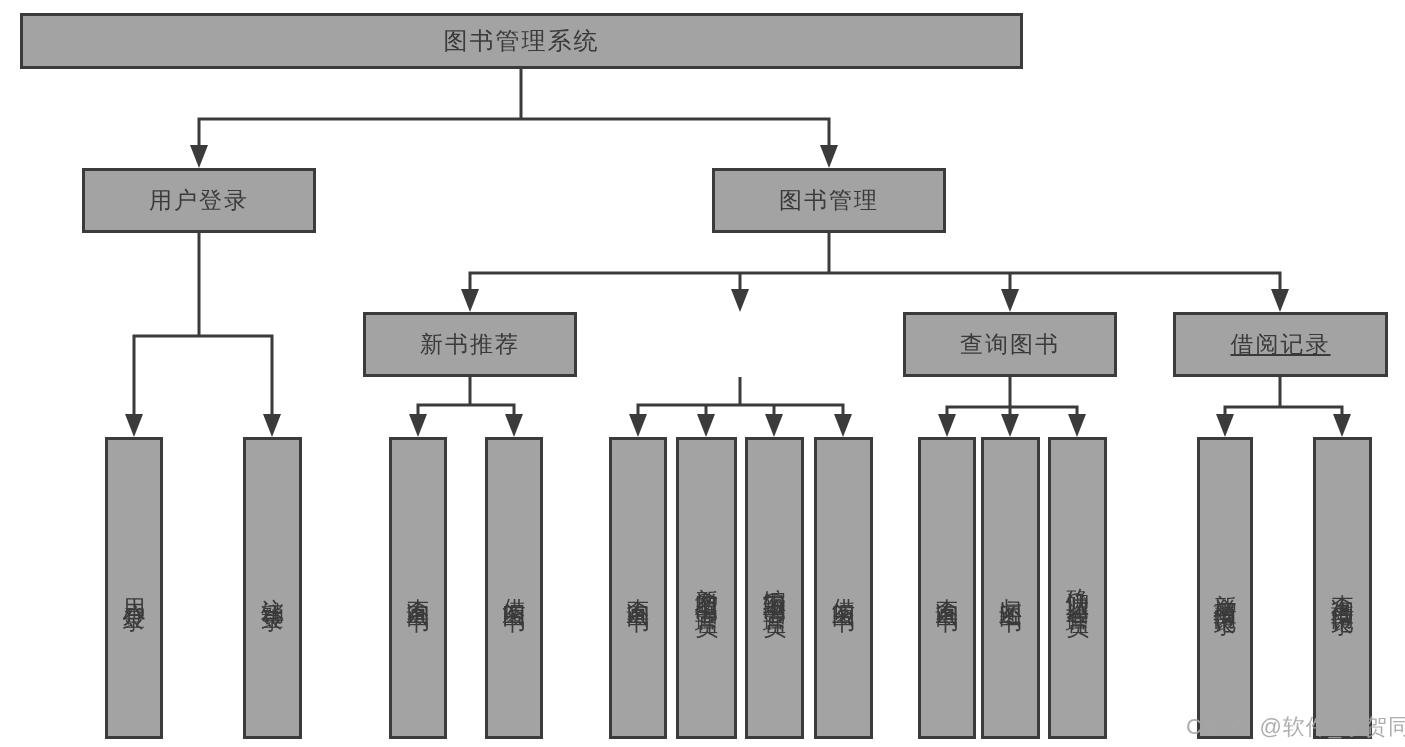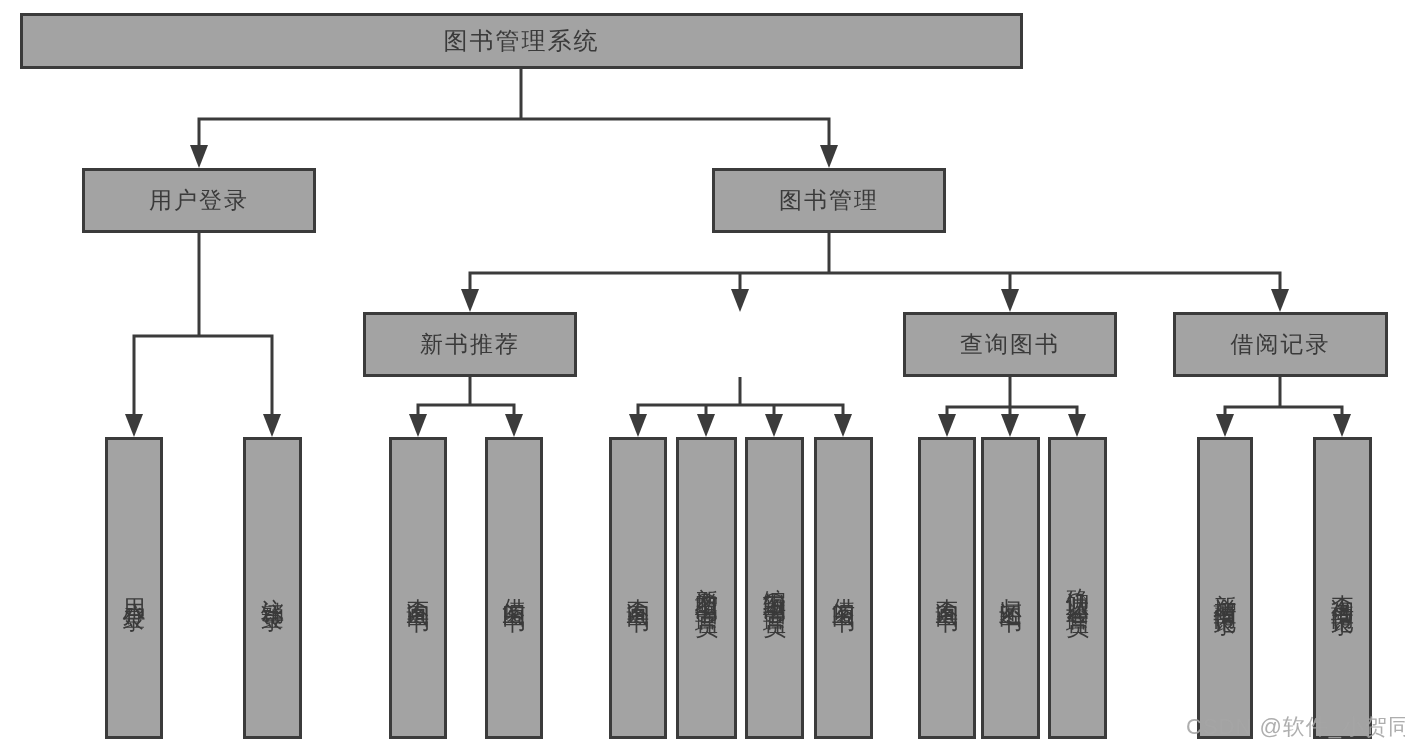--- a/index.html
+++ b/index.html
@@ -117,21 +117,21 @@
   <div class="node hnode lvl2" style="left:712px;">
     <span>图书管理</span>
   </div>
 
   <div class="node hnode lvl3" style="left:363px;">
     <span>新书推荐</span>
   </div>
   <div class="node hnode lvl3" style="left:903px;">
     <span>查询图书</span>
   </div>
-  <div class="node hnode lvl3" style="left:1173px; width:215px;">
+  <div class="node hnode lvl3" style="left:1173px; width:215px;text-decoration:underline;">
     <span>借阅记录</span>
   </div>
 
   <div class="node vnode leaf" style="left:105px; width:58px;">
     <span>用户登录</span>
   </div>
   <div class="node vnode leaf" style="left:243px; width:59px;">
     <span>注销登录</span>
   </div>
 

